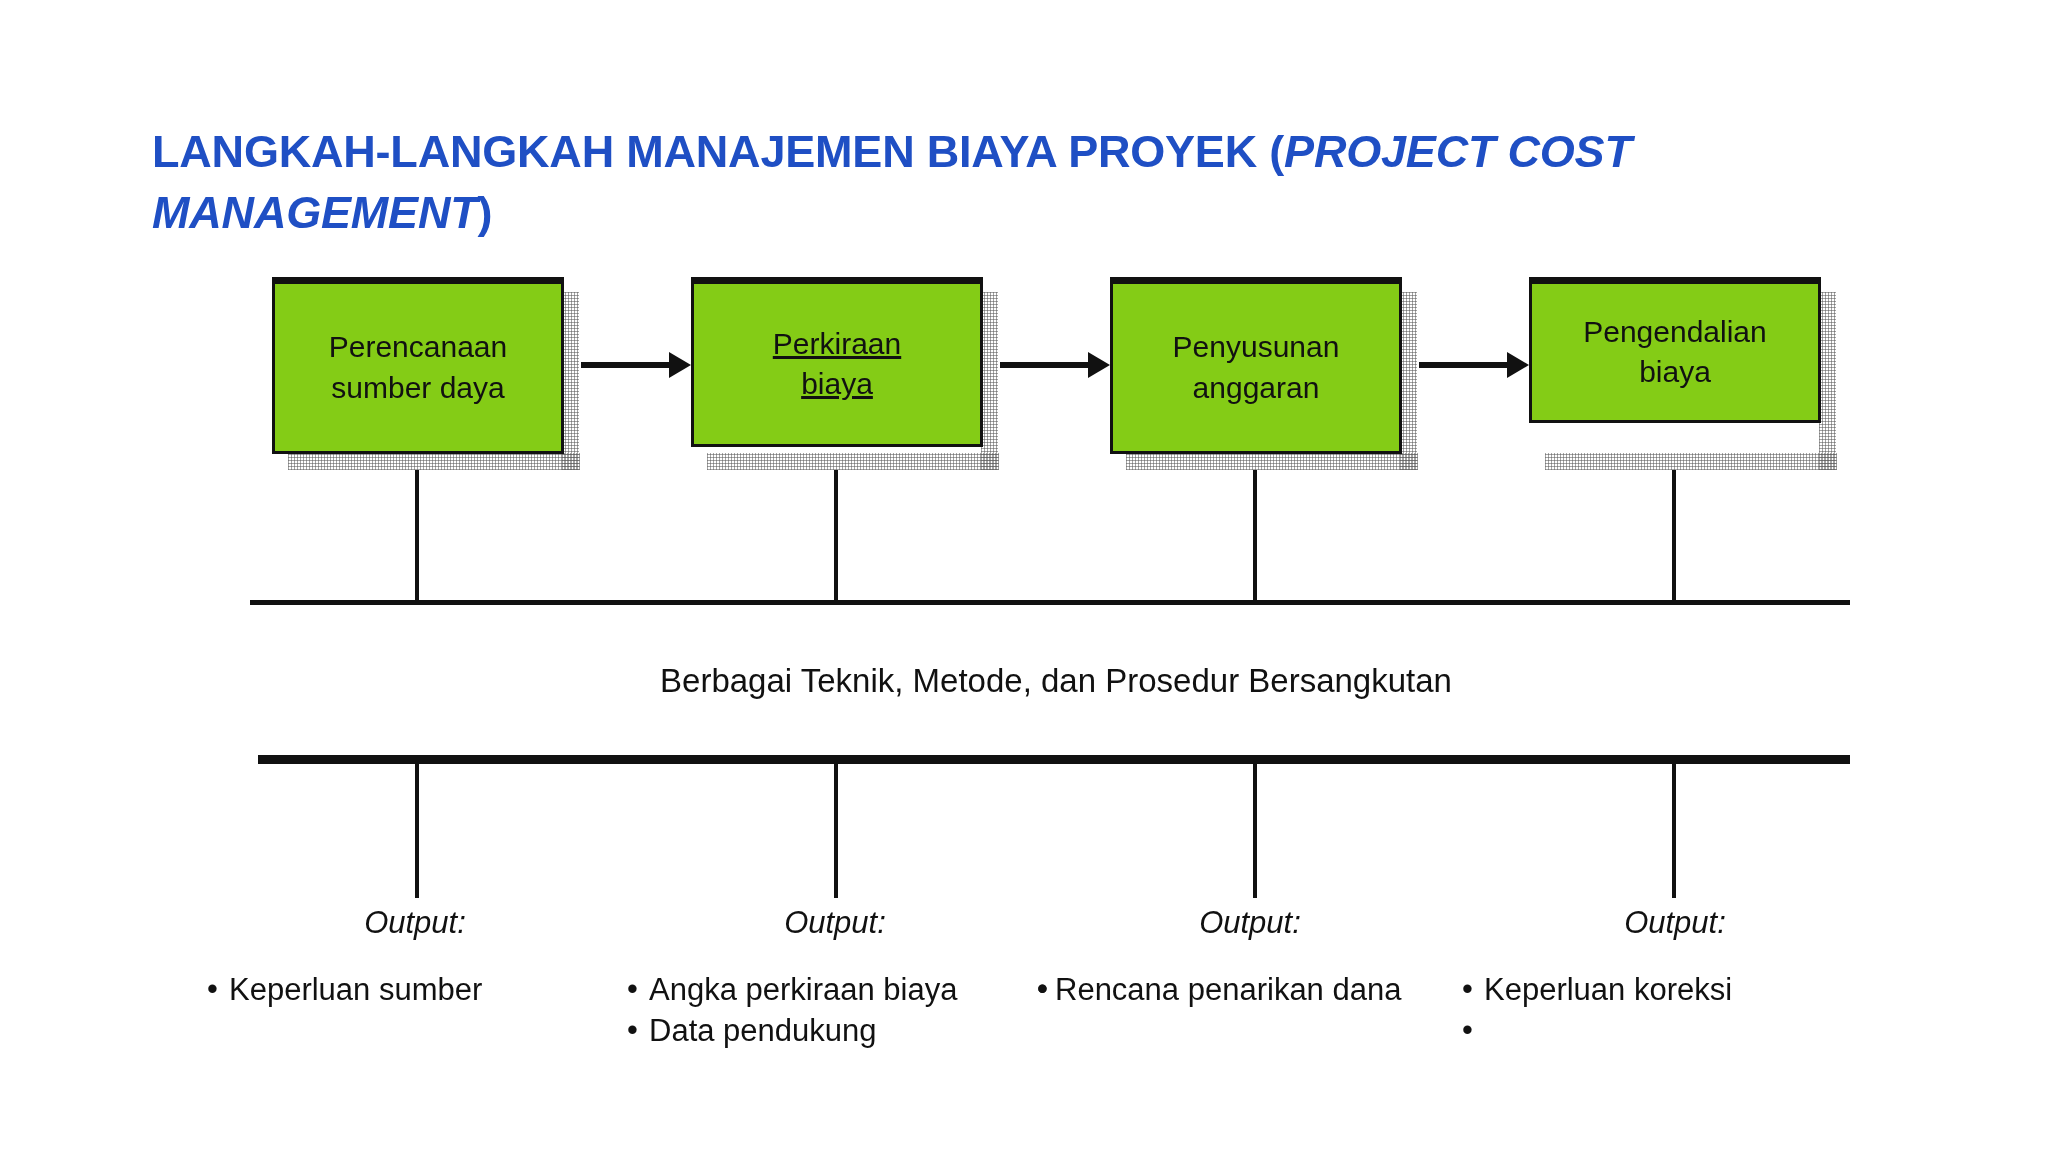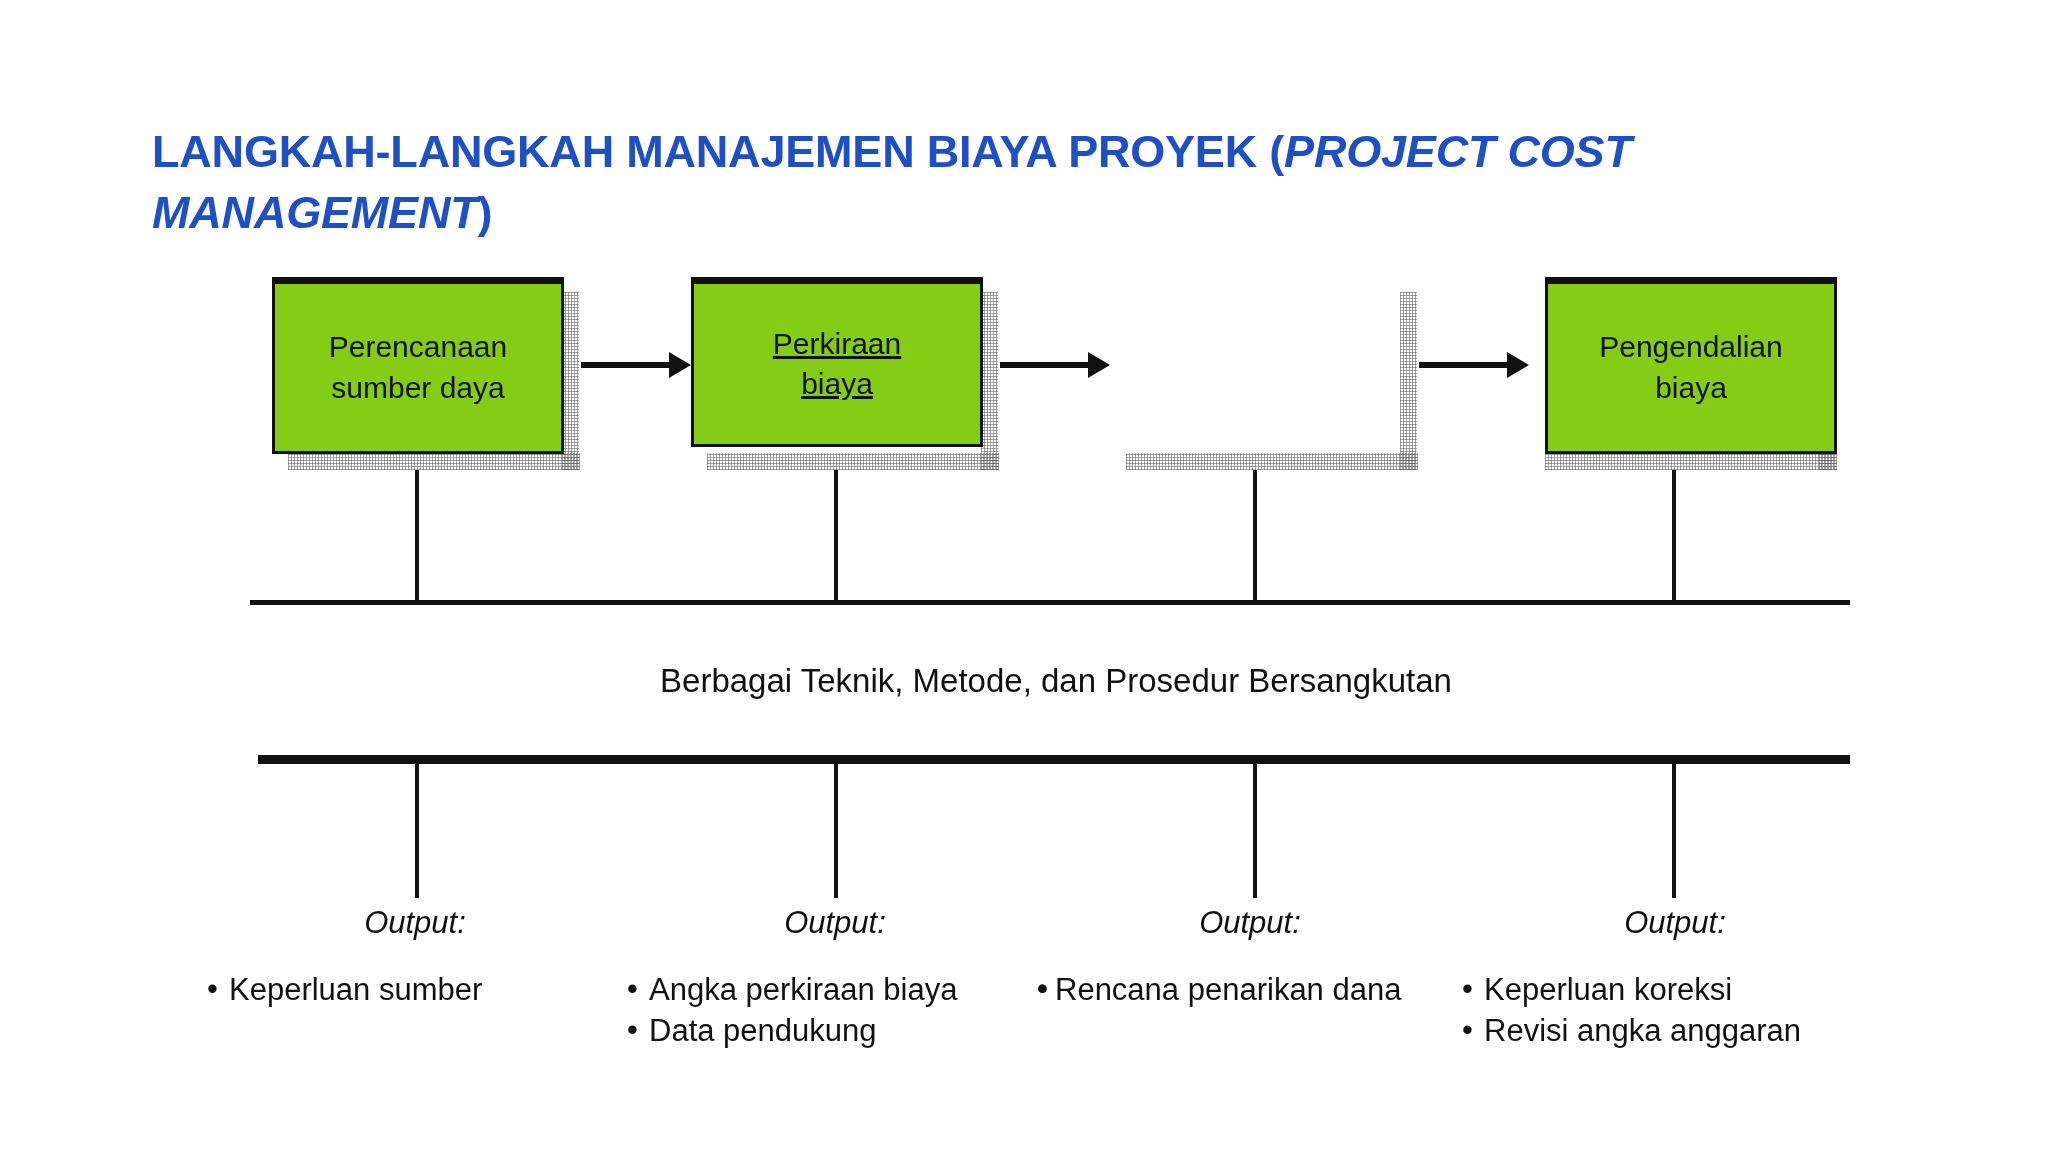--- a/index.html
+++ b/index.html
@@ -175,22 +175,24 @@
 
   <div class="box-shadow-r" style="left:1819px; top:292px; height:178px;"></div>
   <div class="box-shadow-b" style="left:1545px; top:453px; width:292px;"></div>
 
   <div class="proc-box" style="left:272px; top:277px; width:292px; height:177px;">Perencanaan
 sumber daya</div>
 
   <div class="proc-box" style="left:691px; top:277px; width:292px; height:170px;text-decoration:underline;">Perkiraan
 biaya</div>
 
-
-  <div class="proc-box" style="left:1529px; top:277px; width:292px; height:177px;margin-left:16px;">Pengendalian
+  <div class="proc-box" style="left:1110px; top:277px; width:292px; height:177px;">Penyusunan
+anggaran</div>
+
+  <div class="proc-box" style="left:1529px; top:277px; width:292px; height:146px;">Pengendalian
 biaya</div>
 
   <div class="arrow" style="left:581px; top:365px; width:110px;">
     <div class="shaft" style="width:90px;"></div>
     <div class="head" style="left:88px;"></div>
   </div>
   <div class="arrow" style="left:1000px; top:365px; width:110px;">
     <div class="shaft" style="width:90px;"></div>
     <div class="head" style="left:88px;"></div>
   </div>
@@ -254,18 +256,17 @@
 
   <div class="output-col" style="left:1460px; top:905px; width:430px;">
     <div class="output-label">Output:</div>
     <ul class="output-list">
       <li>
         <span class="bullet">•</span>
         <span>Keperluan koreksi</span>
       </li>
       <li>
         <span class="bullet">•</span>
-        <span>Revisi angka anggaran</span>
       </li>
     </ul>
   </div>
 
 </div>
 
 </body></html>

